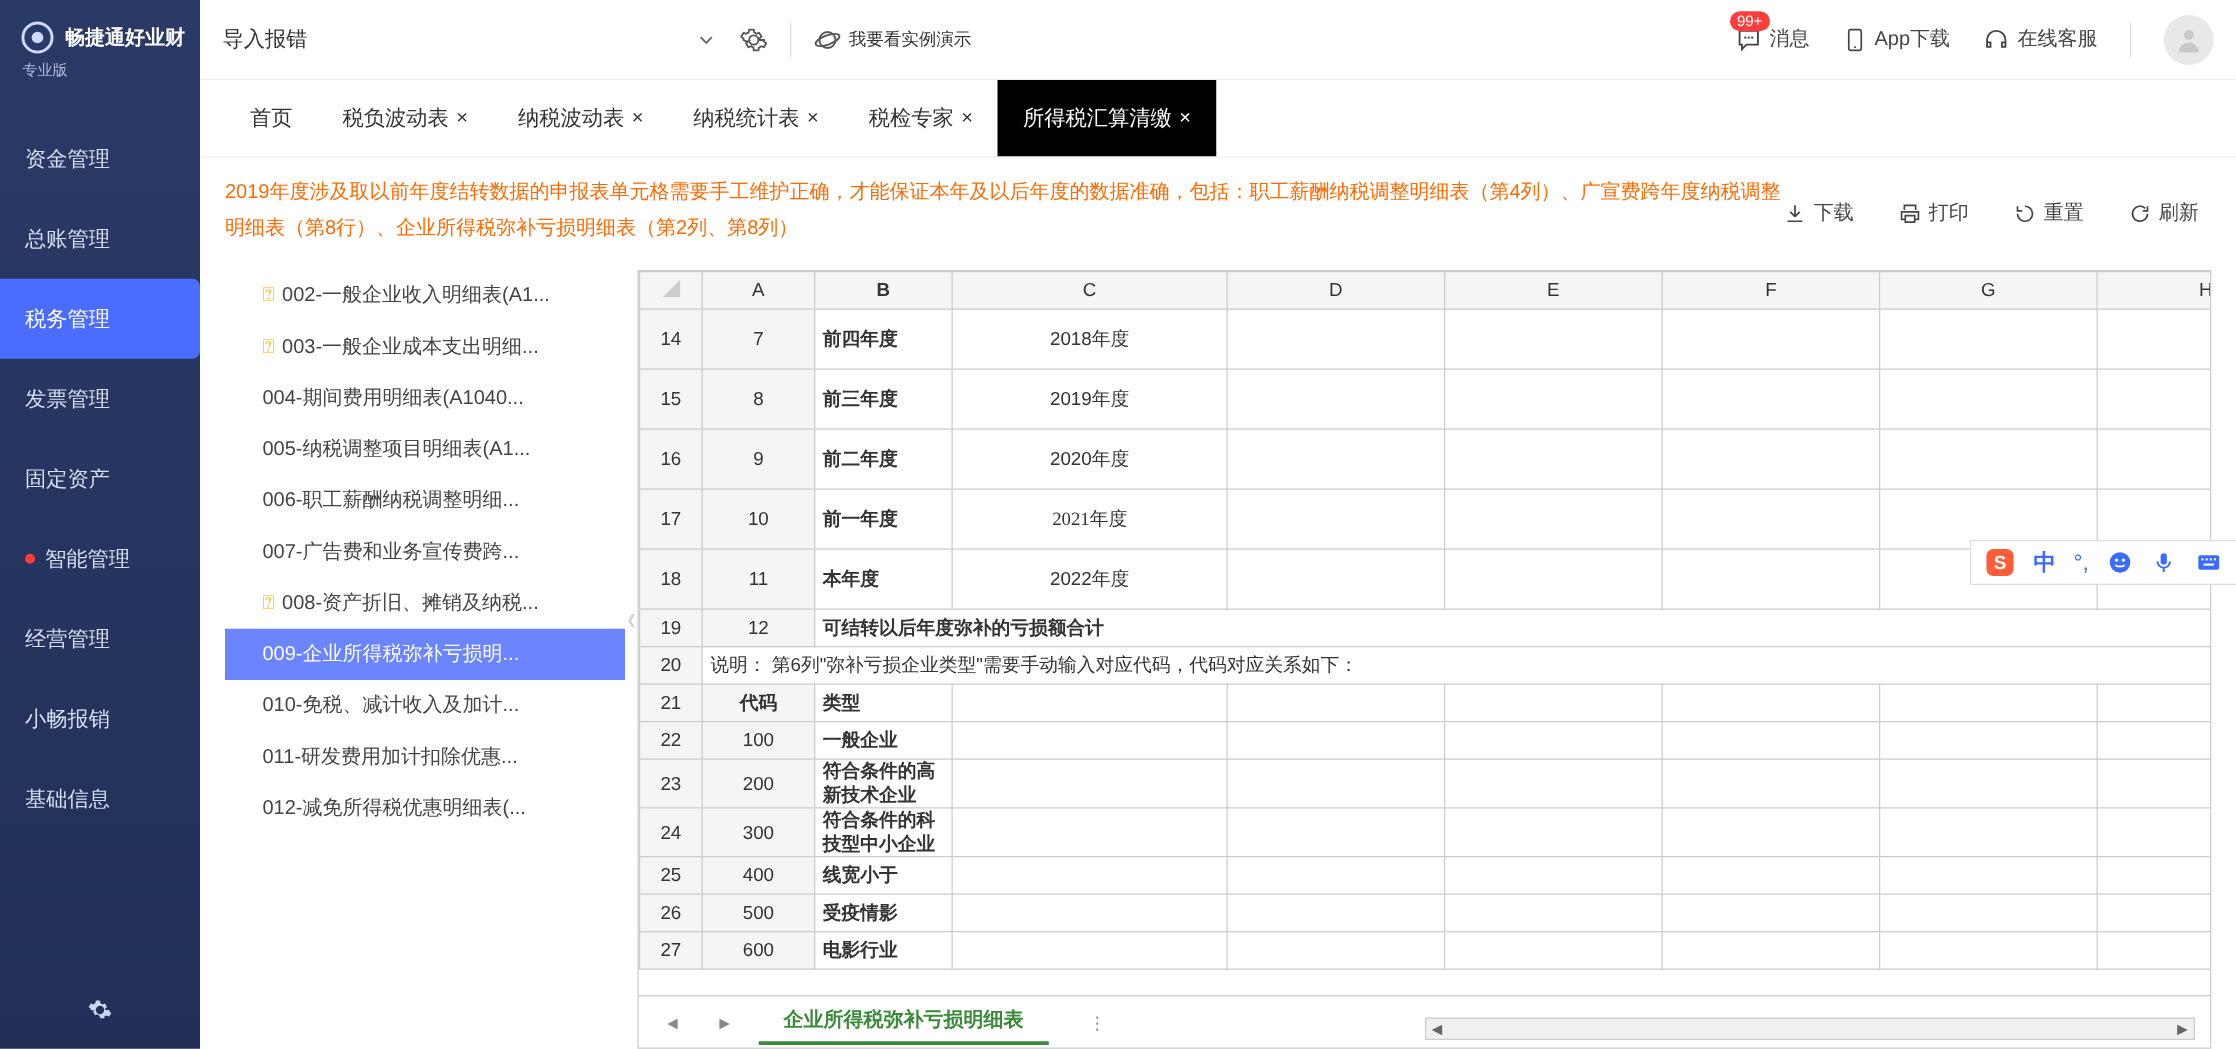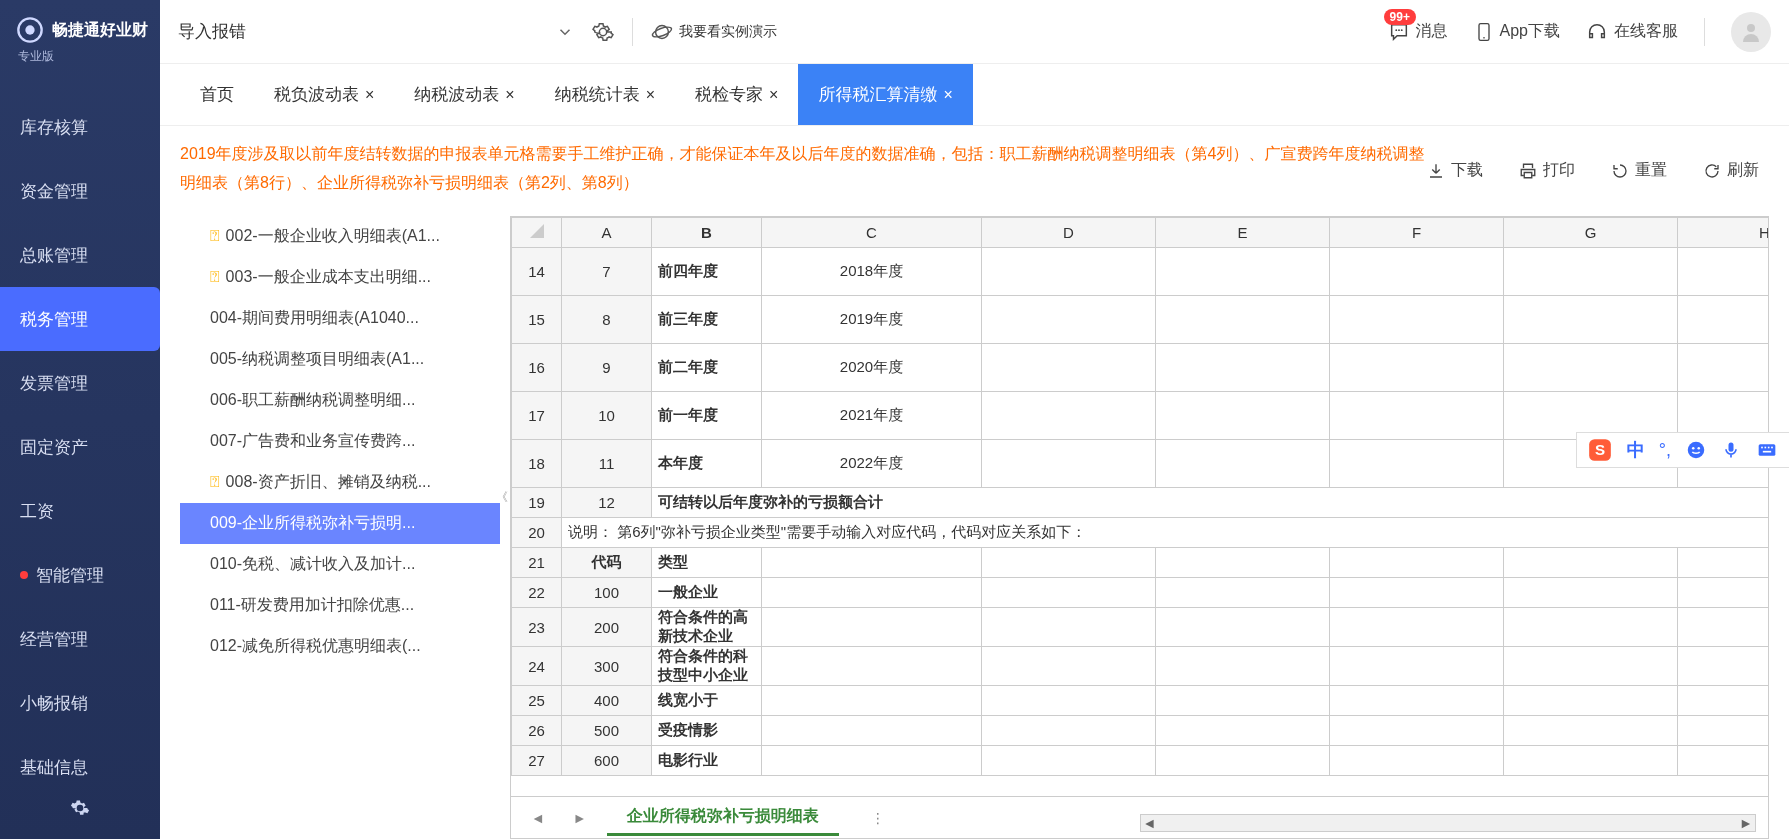--- a/index.html
+++ b/index.html
@@ -11,26 +11,26 @@
     .logo-sub { font-size:12px; color:#aeb9dc; padding-left:18px; padding-bottom:10px;}
     .nav { margin-top:20px; }
     .nav-item { display:flex; align-items:center; padding:0 20px; height:64px; font-size:17px; color:#d9dff2; cursor:pointer; position:relative; }
     .nav-item.active { background:#4a6cff; color:#fff; border-radius:0 6px 6px 0; }
     .red-dot { width:8px; height:8px; background:#ff3d3d; border-radius:50%; margin-right:8px; }
     .gear-footer { position:absolute; bottom:10px; left:0; right:0; text-align:center; color:#ccd5f0; padding:8px; }
     .topbar { position:absolute; left:160px; top:0; right:0; height:64px; display:flex; align-items:center; padding:0 18px; gap:18px; border-bottom:1px solid #eee; }
     .topbar .imp { display:flex; align-items:center; gap:310px; font-size:17px;font-family:Liberation Mono, monospace;}
     .topbar .right { margin-left:auto; display:flex; align-items:center; gap:26px; font-size:16px; color:#444; position:relative; }
     .icon-btn { display:flex; align-items:center; gap:6px; cursor:pointer; }
-    .badge { background:#ff3d3d; color:#fff; font-size:12px; padding:1px 6px; border-radius:10px; font-weight:bold; position:absolute; top:-12px; left:-4px;}
+    .badge { background:#ff3d3d; color:#fff; font-size:12px; padding:1px 6px; border-radius:10px; font-weight:normal; position:absolute; top:-12px; left:-4px;}
     .msg-wrap{position:relative;}
     .avatar { width:40px; height:40px; border-radius:50%; background:#e8e8e8; display:flex; align-items:center; justify-content:center; color:#bbb; }
     .tabs { position:absolute; left:160px; top:64px; right:0; height:62px; display:flex; align-items:center; padding:0 0 0 20px; border-bottom:1px solid #eee;}
     .tab { padding:0 20px; display:flex; align-items:center; gap:6px; height:100%; font-size:17px; cursor:pointer; }
-    .tab.active { background:#3b82f6; color:#fff;align-items:center; }
+    .tab.active { background:#000000; color:#fff;align-items:center; }
     .tab .x { font-size:16px; }
     .banner { position:absolute; left:180px; top:140px; right:352px; color:#ff6a00; font-size:16px; line-height:1.8; }
     .tool-btns { position:absolute; right:30px; top:160px; display:flex; gap:36px; font-size:16px; color:#444; }
     .tool-btn { display:flex; align-items:center; gap:6px; cursor:pointer; }
     .leftlist { position:absolute; left:180px; top:216px; width:320px; bottom:0; overflow:hidden; }
     .li-item { padding:10px 12px 10px 30px; font-size:16px; color:#444; cursor:pointer; white-space:nowrap; overflow:hidden; text-overflow:ellipsis; }
     .li-item.active { background:#6a85ff; color:#fff; }
     .li-item .warn { color:#ffb400; margin-right:6px; }
     .separator { position:absolute; left:494px; top:216px; width:16px; bottom:60px; display:flex; align-items:center; justify-content:center; color:#999; cursor:pointer;}
     .separator .chev{font-size:12px;}
@@ -62,39 +62,33 @@
   <div class="logo-row">
     <svg class="logo-icon" viewBox="0 0 36 36">
         <circle cx="18" cy="18" r="15" fill="none" stroke="#cfd8ff" stroke-width="3"></circle>
         <circle cx="18" cy="18" r="6" fill="#cfd8ff"></circle>
       </svg>
     <span class="logo-text">畅捷通好业财</span>
   </div>
   <div class="logo-sub">专业版</div>
   <div class="nav" id="nav">
       <div class="nav-item">
-        <span>库存核算</span>
-      </div>
-      <div class="nav-item">
         <span>资金管理</span>
       </div>
       <div class="nav-item">
         <span>总账管理</span>
       </div>
       <div class="nav-item active">
         <span>税务管理</span>
       </div>
       <div class="nav-item">
         <span>发票管理</span>
       </div>
       <div class="nav-item">
         <span>固定资产</span>
-      </div>
-      <div class="nav-item">
-        <span>工资</span>
       </div>
       <div class="nav-item">
         <span class="red-dot"></span>
         <span>智能管理</span>
       </div>
       <div class="nav-item">
         <span>经营管理</span>
       </div>
       <div class="nav-item">
         <span>小畅报销</span>
@@ -286,21 +280,21 @@
             <td class="colW" style="height: 48px;"></td>
             <td class="colW" style="height: 48px;"></td>
             <td class="colW" style="height: 48px;"></td>
             <td class="colW" style="height: 48px;"></td>
             <td class="colW" style="height: 48px;"></td>
           </tr>
           <tr>
             <td class="rowhead" style="height: 48px;">17</td>
             <td class="colA" style="height: 48px;">10</td>
             <td class="colB" style="text-align: left; font-weight: bold; height: 48px;">前一年度</td>
-            <td class="colC" style="height: 48px;">2021年度</td>
+            <td class="colC" style="height: 48px; font-family: Liberation Serif, serif;">2021年度</td>
             <td class="colW" style="height: 48px;"></td>
             <td class="colW" style="height: 48px;"></td>
             <td class="colW" style="height: 48px;"></td>
             <td class="colW" style="height: 48px;"></td>
             <td class="colW" style="height: 48px;"></td>
           </tr>
           <tr>
             <td class="rowhead" style="height: 48px;">18</td>
             <td class="colA" style="height: 48px;">11</td>
             <td class="colB" style="text-align: left; font-weight: bold; height: 48px;">本年度</td>

